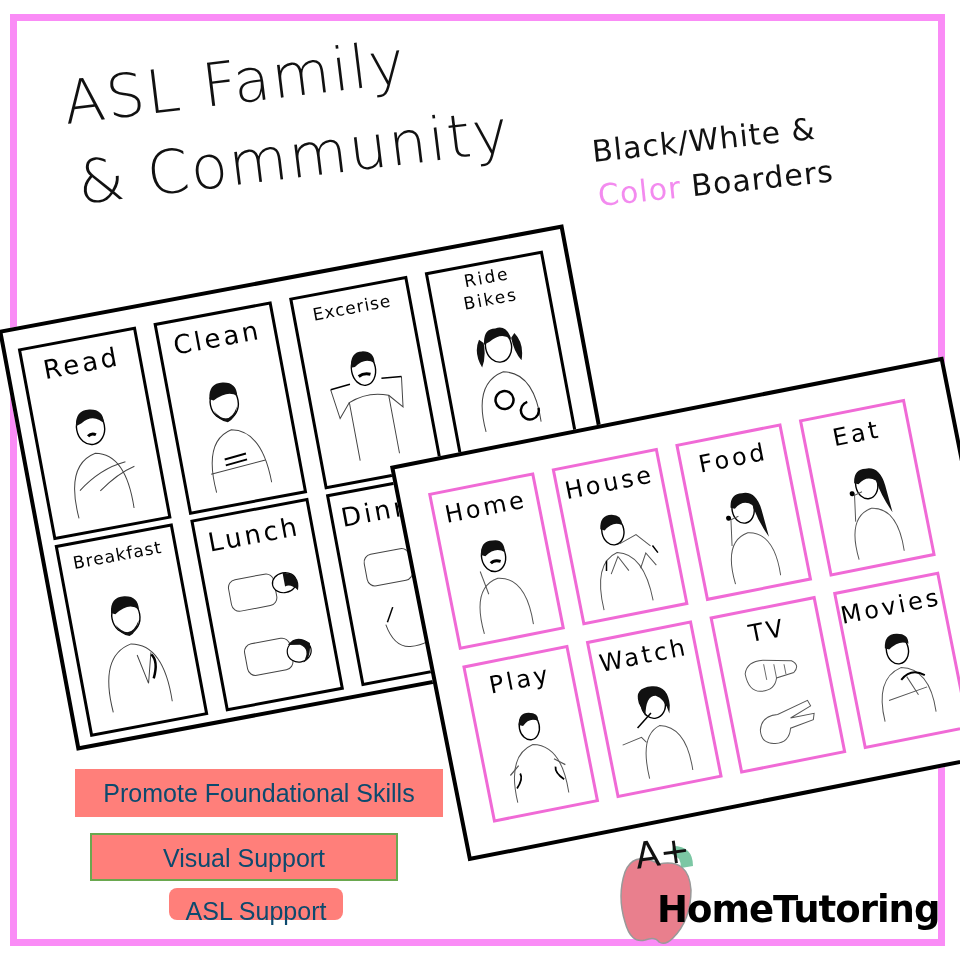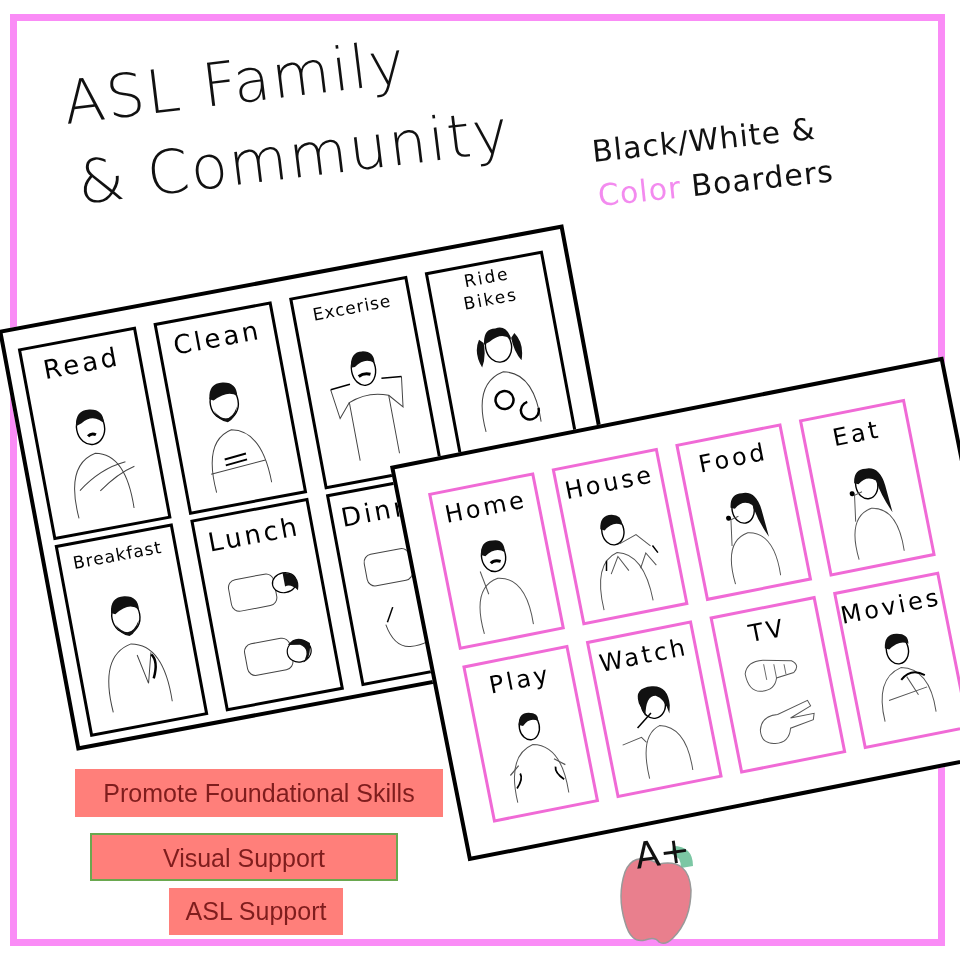--- a/index.html
+++ b/index.html
@@ -17,24 +17,24 @@
   .sheet-right{left:390px;top:466px;width:564px;height:403px;transform:rotate(-11.2deg);}
   .card{position:absolute;background:#fff;box-sizing:border-box;}
   .card.bw{border:3px solid #000;width:120px;height:195px;}
   .card.pk{border:3px solid #f06ad6;width:108px;height:160px;}
   .card .lbl{position:absolute;left:0;right:0;top:8px;text-align:center;font-family:"DejaVu Sans",sans-serif;color:#000;letter-spacing:3px;}
   .card.bw .lbl{font-size:26px;}
   .card.pk .lbl{font-size:24px;}
   .card .lbl.small{font-size:17px;letter-spacing:1px;}
   .card .lbl.two{font-size:17px;line-height:22px;top:2px;letter-spacing:2px;}
   .card svg{position:absolute;left:50%;transform:translateX(-50%);}
-  .tag{position:absolute;background:#ff7f7a;color:#7f1d1d;font-family:"Liberation Sans",sans-serif;font-size:25px;text-align:center;box-sizing:border-box;}
+  .tag{position:absolute;background:#ff7f7a;color:#0c4a6e;font-family:"Liberation Sans",sans-serif;font-size:25px;text-align:center;box-sizing:border-box;}
   .tag1{left:75px;top:769px;width:368px;height:48px;line-height:48px;}
   .tag2{left:90px;top:833px;width:308px;height:48px;line-height:46px;border:2px solid #6aa84f;}
-  .tag3{left:169px;top:888px;width:174px;height:47px;line-height:47px;}
+  .tag3{left:169px;top:888px;width:174px;height:32px;line-height:47px;border-radius:8px;}
   .logo{position:absolute;left:615px;top:832px;width:330px;height:115px;}
   .logo .aplus{position:absolute;left:20px;top:0;font-size:36px;color:#111;font-family:"DejaVu Sans",sans-serif;transform:rotate(-8deg);}
   .logo .brand{position:absolute;left:42px;top:56px;font-size:37px;font-weight:bold;color:#000;font-family:"DejaVu Sans",sans-serif;letter-spacing:-1px;}
 </style>
 </head>
 <body>
 
 <div class="frame"></div>
 
 <div class="title title1">ASL Family</div>
@@ -208,13 +208,14 @@
 <div class="tag tag1">Promote Foundational Skills</div>
 <div class="tag tag2">Visual Support</div>
 <div class="tag tag3">ASL Support</div>
 
 <div class="logo">
   <svg width="90" height="115" style="position:absolute;left:0;top:0" viewBox="0 0 90 115">
       <path d="M58 14 Q78 14 78 34 L66 36 Q66 24 56 22 Z" fill="#7cc7a4"></path>
       <path d="M40 30 Q18 20 10 40 Q2 64 10 90 Q16 112 30 108 Q40 104 44 110 Q50 114 58 106 Q76 88 76 58 Q74 26 44 32 Z" fill="#e97f8d" stroke="#999" stroke-width="1.5"></path>
     </svg>
   <div class="aplus">A+</div>
+  <div class="brand">HomeTutoring</div>
 </div>
 
 </body></html>

